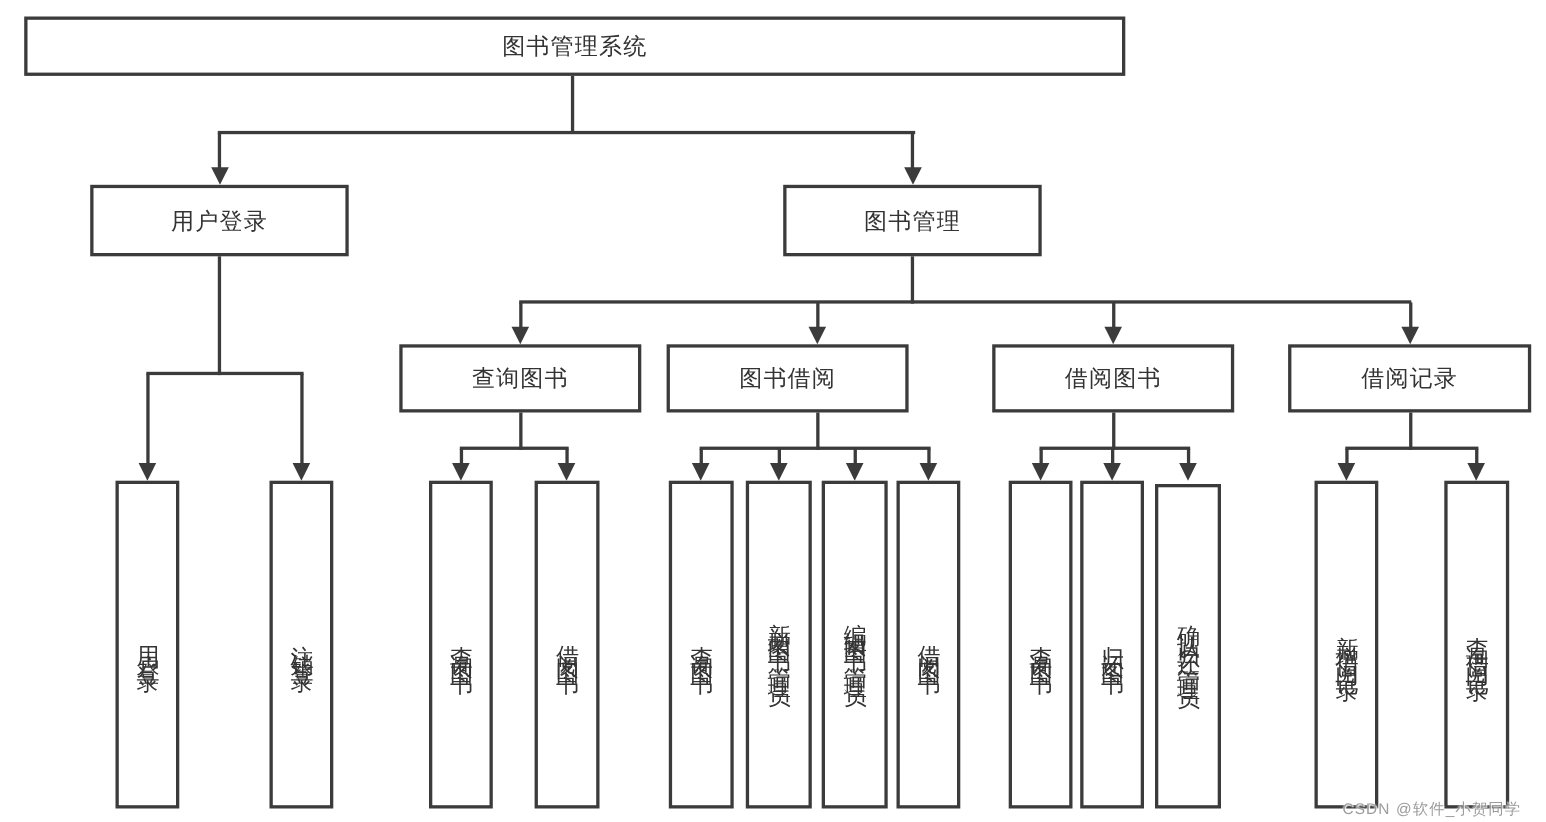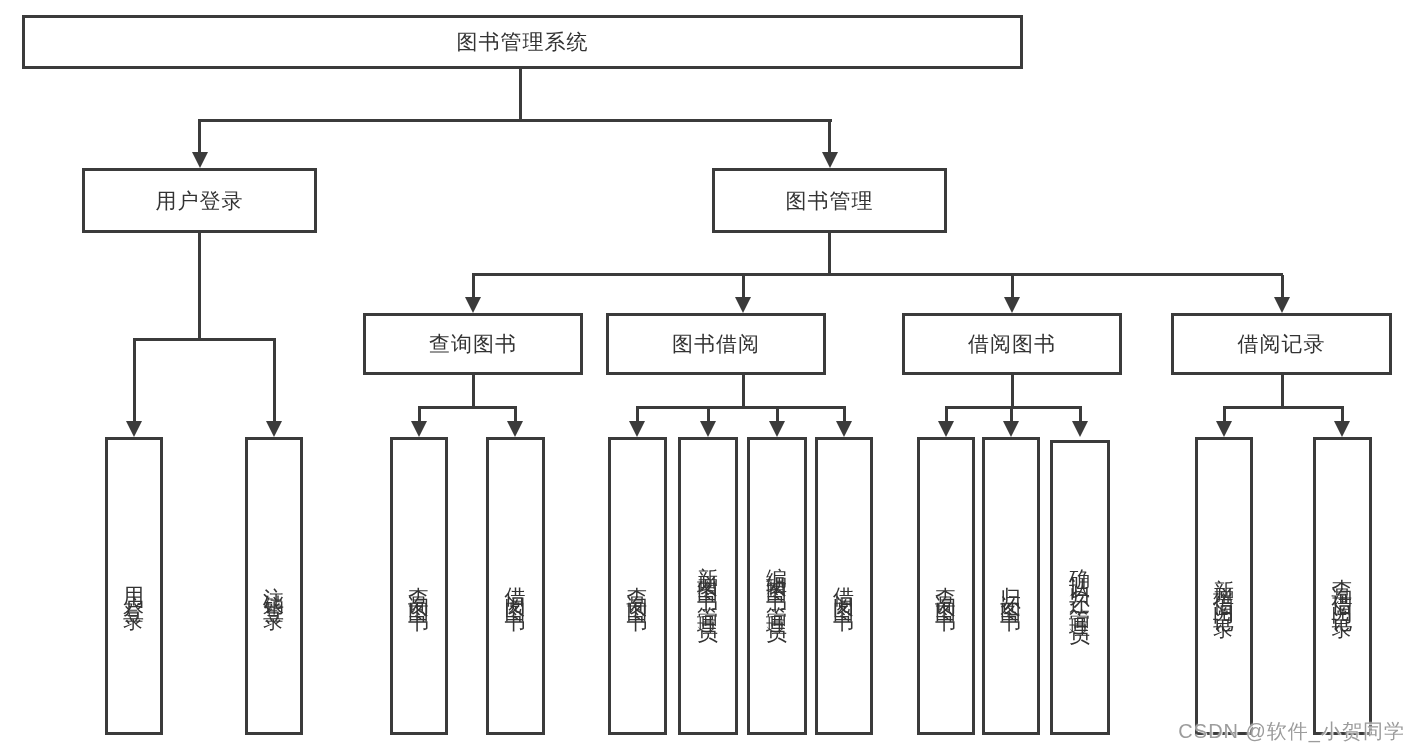--- a/index.html
+++ b/index.html
@@ -40,22 +40,22 @@
   .arrow::before{
     content:'';position:absolute;left:6.5px;top:0;bottom:12px;width:3px;background:var(--line);
   }
   .arrow::after{
     content:'';position:absolute;left:0;bottom:0;width:0;height:0;
     border-left:8px solid transparent;border-right:8px solid transparent;
     border-top:16px solid var(--line);
   }
   .watermark{
     position:absolute;
-    right:0;bottom:2px;
-    font-size:20px;
+    right:22px;bottom:2px;
+    font-size:14px;
     color:var(--wm);
     text-shadow:0 0 2px #fff,1px 1px 1px #fff;
     z-index:10;
     letter-spacing:1px;
     white-space:nowrap;
     text-align:right;
   }
 </style>
 </head>
 <body>

